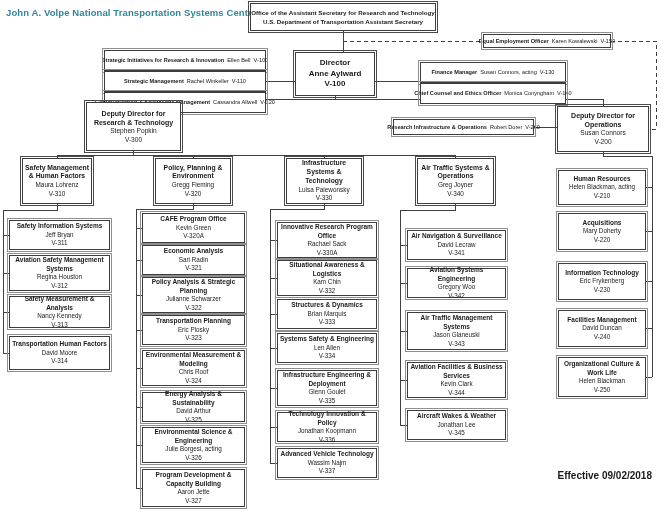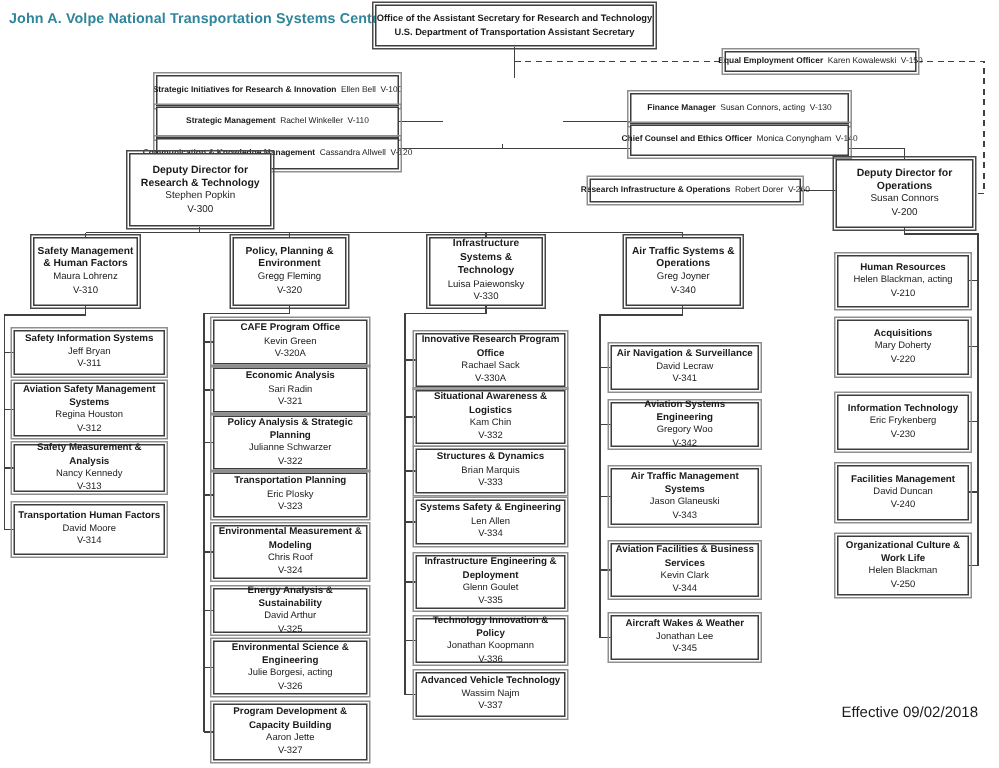--- a/index.html
+++ b/index.html
@@ -26,21 +26,21 @@
   .hdr .n,.hdr .v{font-size:6.4px;line-height:1.35;}
   .small .t{font-size:6.5px;line-height:1.35;}
   .small .n,.small .v{font-size:6.3px;line-height:1.35;}
   .office .t{font-size:6.2px;line-height:1.5;white-space:nowrap;}
   .tiny .t,.tiny .n,.tiny .v{font-size:5.6px;line-height:1.2;}
   #page-title{
     position:absolute;left:6px;top:7px;font-size:9.5px;font-weight:bold;
     color:#31859b;letter-spacing:.1px;
   }
   #effective{
-    position:absolute;right:14px;top:470px;font-size:10px;color:#1a1a1a;
+    position:absolute;right:14px;top:470px;font-size:10px;color:#1a1a1a;font-weight:bold;
   }
 </style>
 </head>
 <body>
 
 <div id="canvas">
 
   <svg id="conn" width="666" height="512">
     <path d="M343 31 V52
              M266 81 H295
@@ -78,20 +78,25 @@
     <span class="t">Strategic Management</span>
     <span class="n">Rachel Winkeller</span>
     <span class="v">V-110</span>
   </div>
   <div class="box rowbox tiny" style="left:104px;top:92px;width:162px;height:21px">
     <span class="t">Communication &amp; Knowledge Management</span>
     <span class="n">Cassandra Allwell</span>
     <span class="v">V-120</span>
   </div>
 
+  <div class="box major big" style="left:295px;top:52px;width:80px;height:44px">
+    <span class="t">Director</span>
+    <span class="n">Anne Aylward</span>
+    <span class="v">V-100</span>
+  </div>
 
   <div class="box rowbox tiny" style="left:420px;top:62px;width:146px;height:21px">
     <span class="t">Finance Manager</span>
     <span class="n">Susan Connors, acting</span>
     <span class="v">V-130</span>
   </div>
   <div class="box rowbox tiny" style="left:420px;top:83px;width:146px;height:21px">
     <span class="t">Chief Counsel and Ethics Officer</span>
     <span class="n">Monica Conyngham</span>
     <span class="v">V-140</span>

